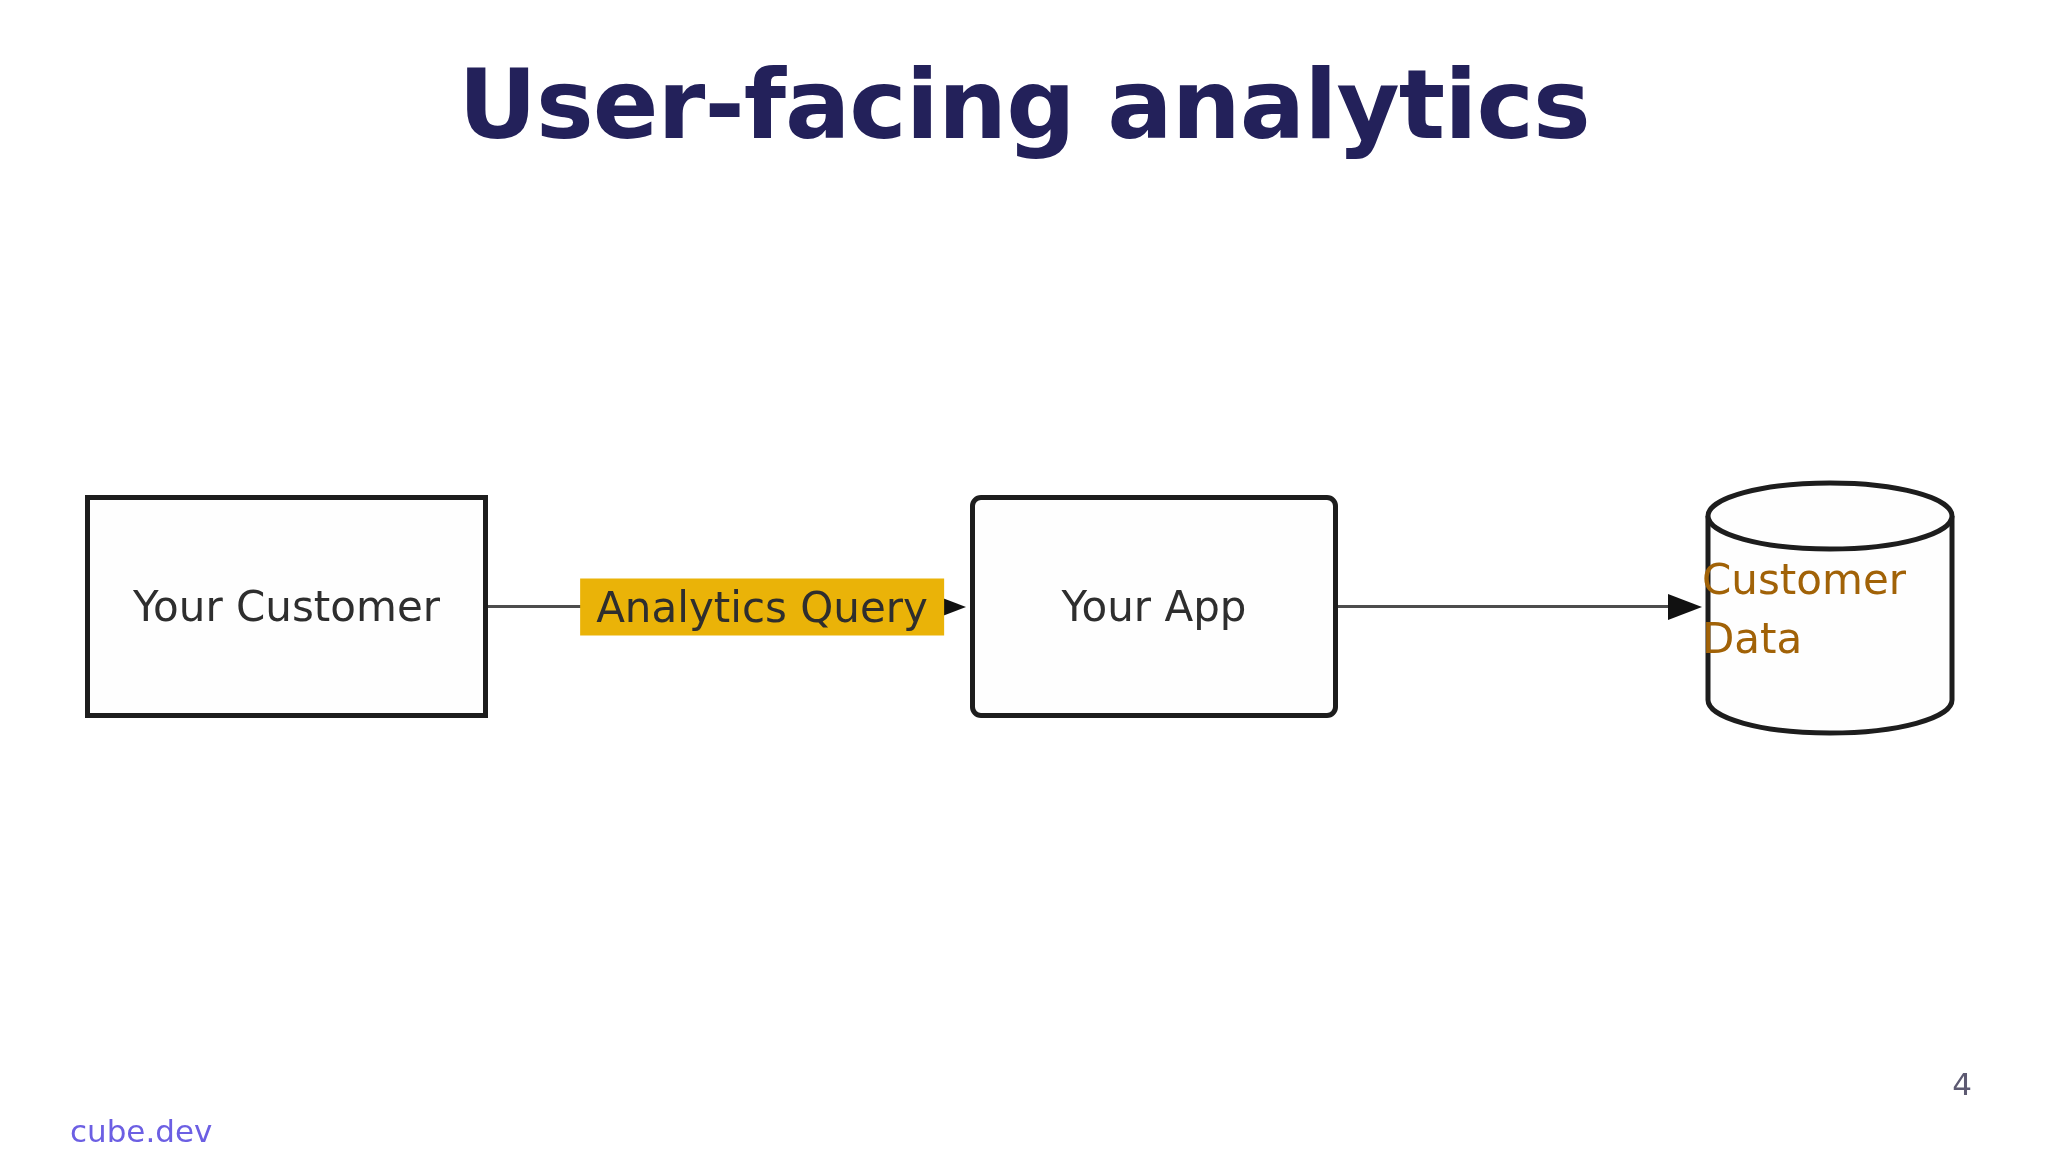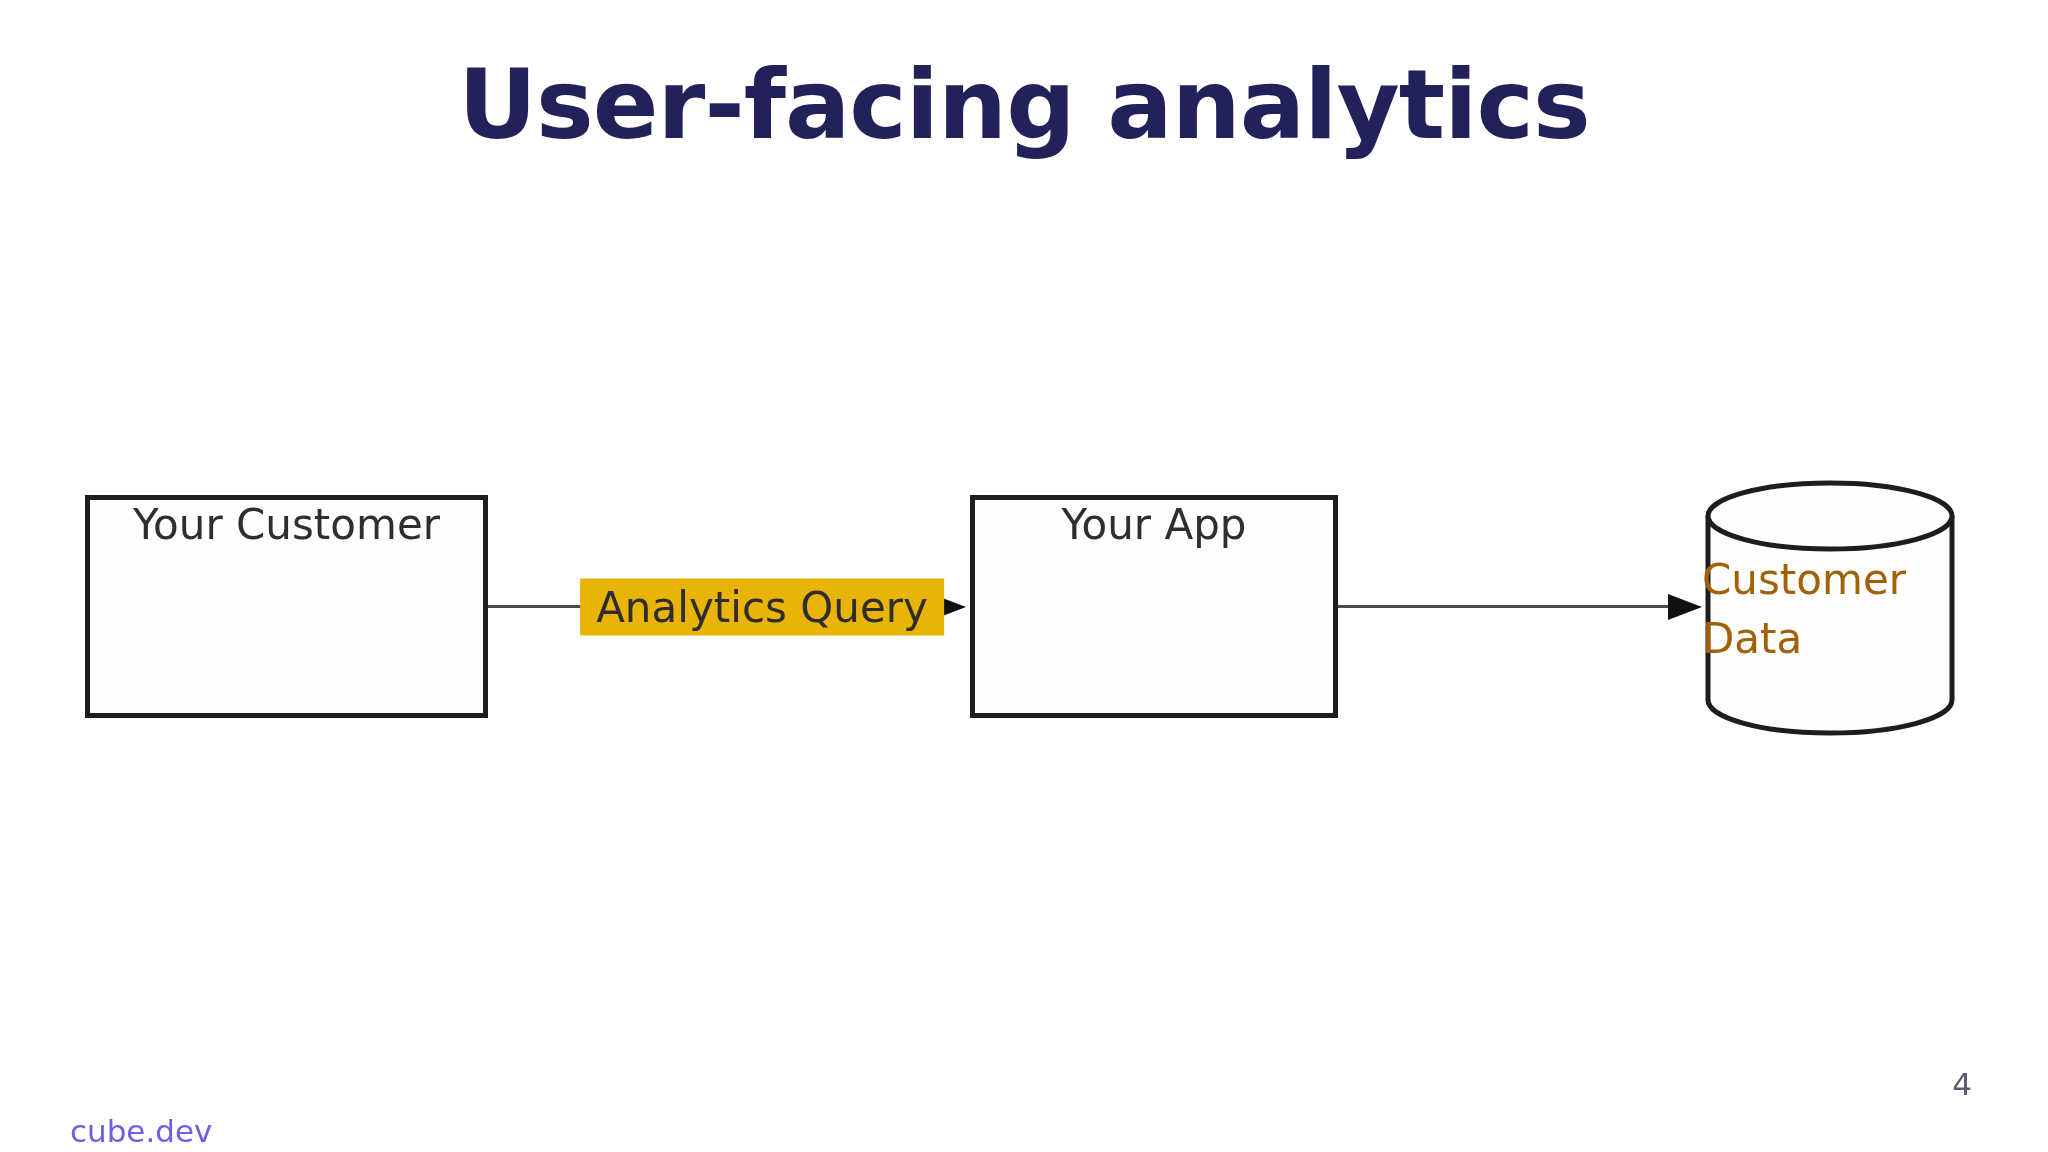--- a/index.html
+++ b/index.html
@@ -31,36 +31,37 @@
     font-family: "DejaVu Sans", "Liberation Sans", sans-serif;
   }
 
   
   .node-box {
     position: absolute;
     box-sizing: border-box;
     border: 5px solid #1d1d1d;
     background: #fefefe;
     display: flex;
-    align-items: flex-start;
+    align-items: center;
     justify-content: center;
     font-size: 42px;
     color: #2e2e2e;
   }
   .node-customer {
     left: 85px;
     top: 495px;
     width: 403px;
     height: 223px;
   }
   .node-app {
     left: 970px;
     top: 495px;
     width: 368px;
     height: 223px;
+    border-radius: 11px;
   }
 
   
   .edge-line {
     position: absolute;
     height: 3px;
     background: #4d4d4d;
     top: 605px;
   }
   .edge-line-1 {

